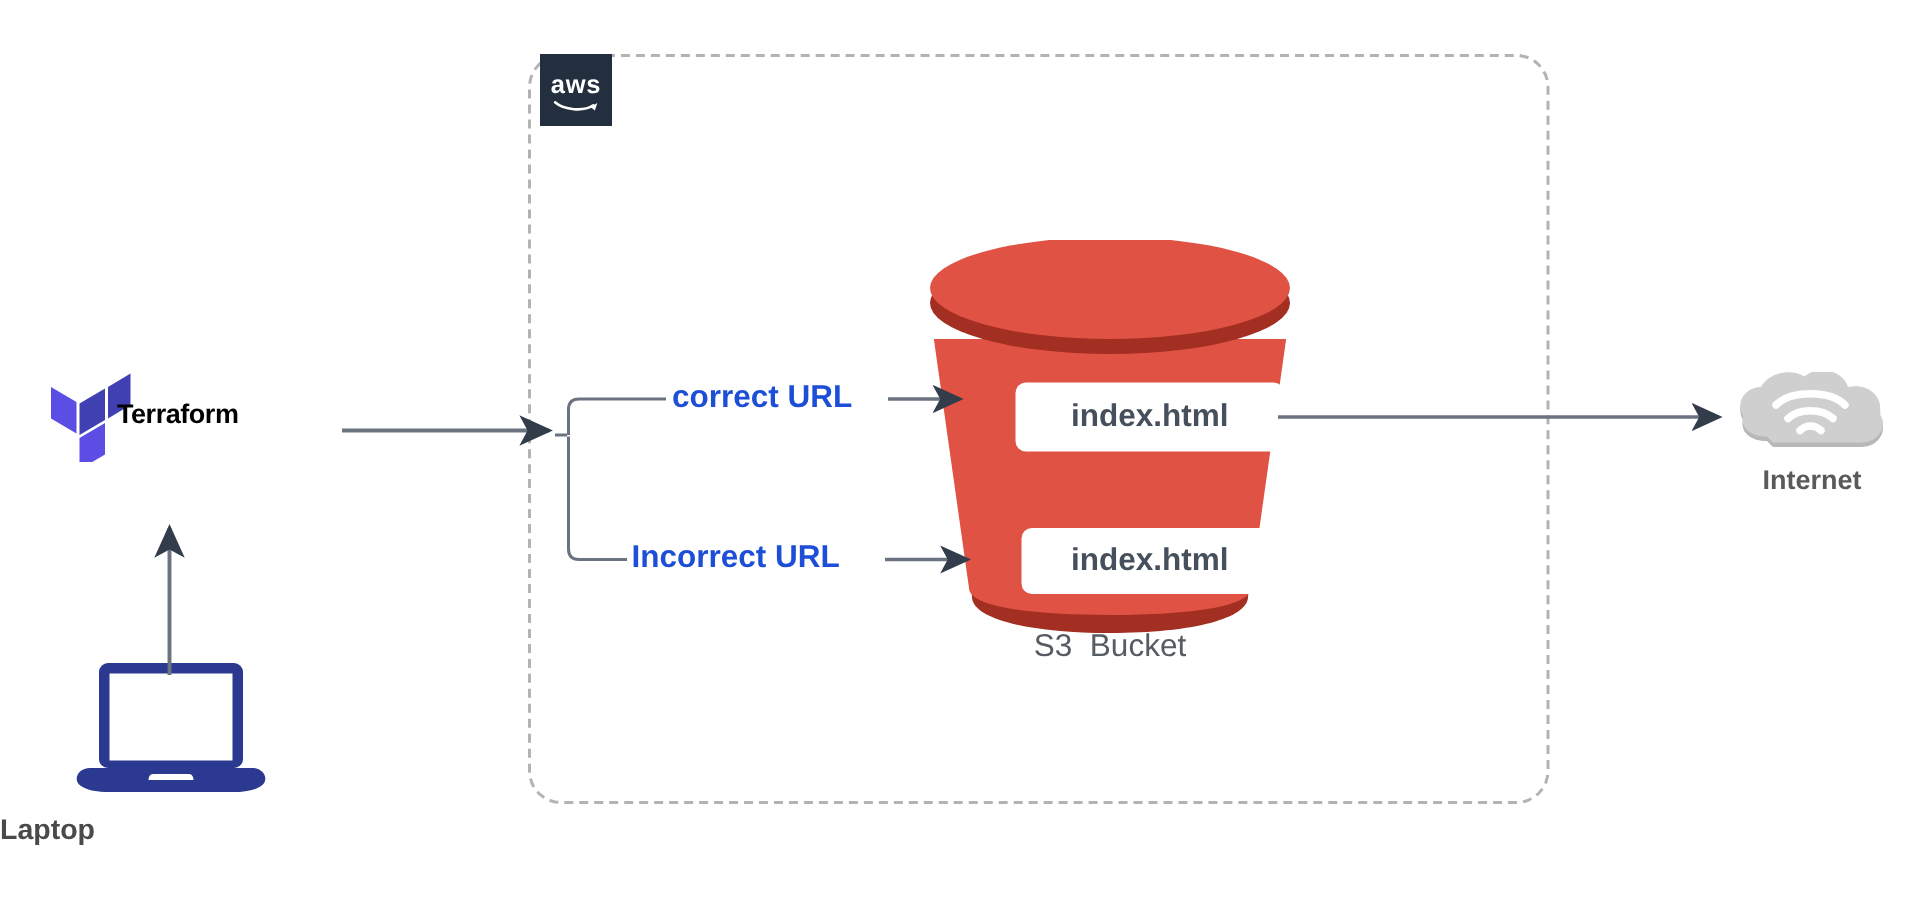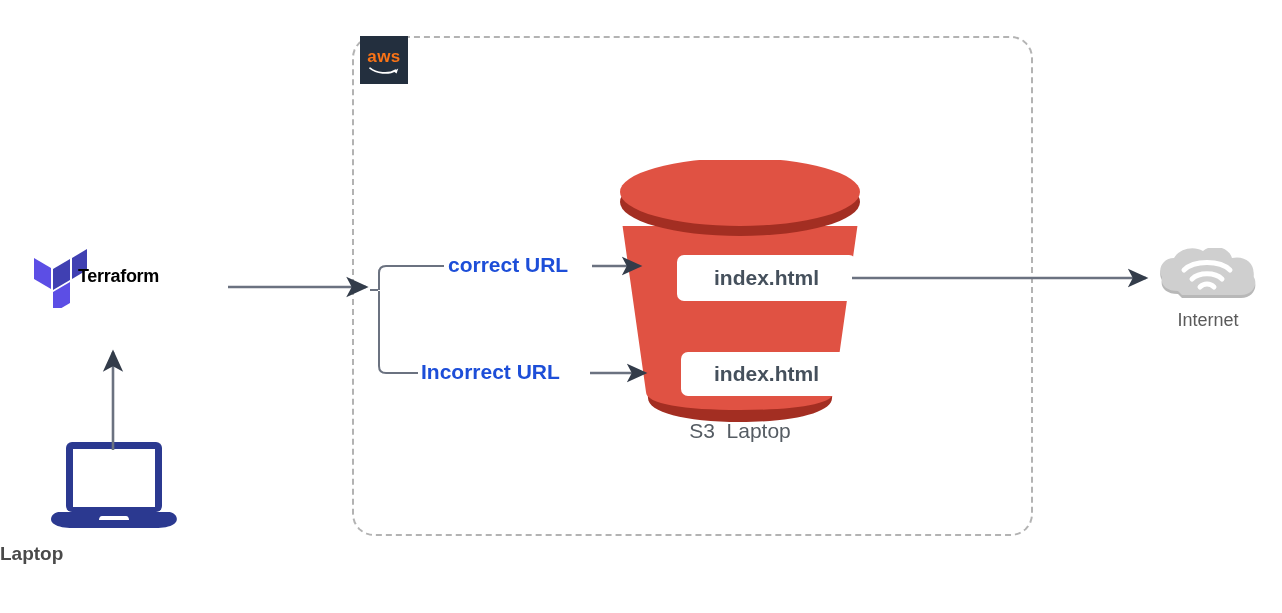--- a/index.html
+++ b/index.html
@@ -34,21 +34,21 @@
     top: 36px;
     width: 48px;
     height: 48px;
     background: #232F3E;
     display: flex;
     flex-direction: column;
     align-items: center;
     justify-content: center;
   }
   #aws-logo-box .aws-word {
-    color: #f97316;
+    color: #ffffff;
     font-size: 17px;
     font-weight: bold;
     letter-spacing: 0.5px;
     line-height: 1;
     margin-top: 2px;
     font-family: "Liberation Sans", sans-serif;
   }
   #aws-logo-box .aws-smile { margin-top: 1px; }
 
   
@@ -105,21 +105,21 @@
   #file-error  { left: 657px; top: 352px; width: 171px; height: 44px; }
 
   
   #internet-group { left: 1156px; top: 248px; width: 104px; height: 70px; }
   #internet-label {
     left: 1140px;
     top: 310px;
     width: 136px;
     text-align: center;
     font-size: 18px;
-    font-weight: normal;
+    font-weight: bold;
     color: #5a5a5a;
     font-family: "Liberation Sans", sans-serif;
   }
 
   
   .edge-label {
     font-size: 21px;
     font-weight: bold;
     color: #1d4ed8;
     font-family: "Liberation Sans", sans-serif;
@@ -188,21 +188,21 @@
       <ellipse cx="140" cy="32" rx="120" ry="34" fill="#E05243"></ellipse>
     </svg>
   </div>
 
   <div class="abs file-box" id="file-index">
     <span>index.html</span>
   </div>
   <div class="abs file-box" id="file-error">
     <span>index.html</span>
   </div>
-  <div class="abs" id="s3-caption">S3  Laptop</div>
+  <div class="abs" id="s3-caption">S3  Bucket</div>
 
   <div class="abs" id="internet-group">
     <svg width="104" height="70" viewBox="0 0 104 70">
 
       <path d="M22,46 C10,46 4,39 6,32 C1,24 7,13 18,13 C23,4 37,0 47,6 C56,-2 73,2 76,13 C90,10 100,20 97,31 C103,38 97,50 85,50 L26,50 Z" fill="#B8B8B8"></path>
 
       <path d="M22,43 C10,43 4,36 6,29 C1,21 7,10 18,10 C23,1 37,-3 47,3 C56,-5 73,-1 76,10 C90,7 100,17 97,28 C103,35 97,47 85,47 L26,47 Z" fill="#CFCFCF"></path>
 
       <path d="M28,22 C38,12 64,12 74,22" stroke="#ffffff" stroke-width="5" fill="none" stroke-linecap="round"></path>
       <path d="M36,31 C43,24 59,24 66,31" stroke="#ffffff" stroke-width="5" fill="none" stroke-linecap="round"></path>

